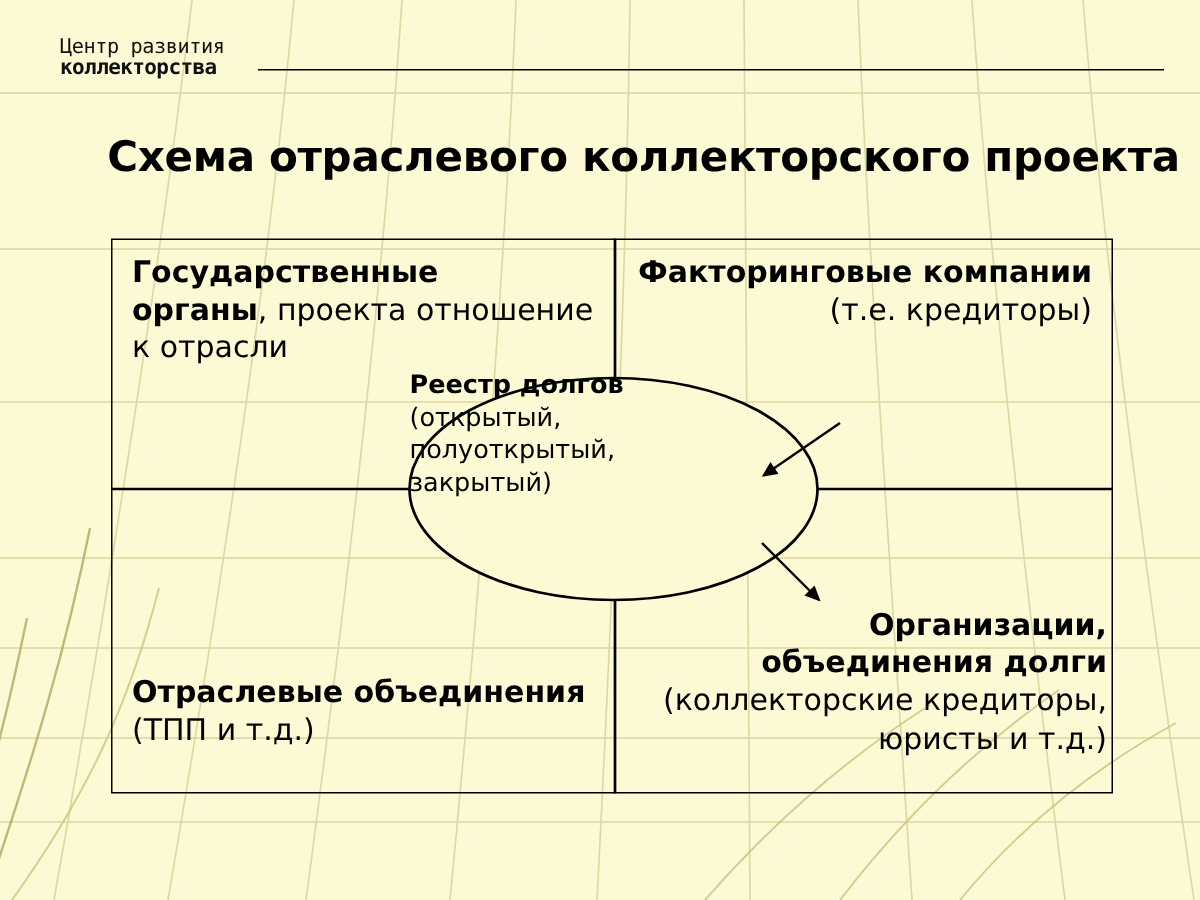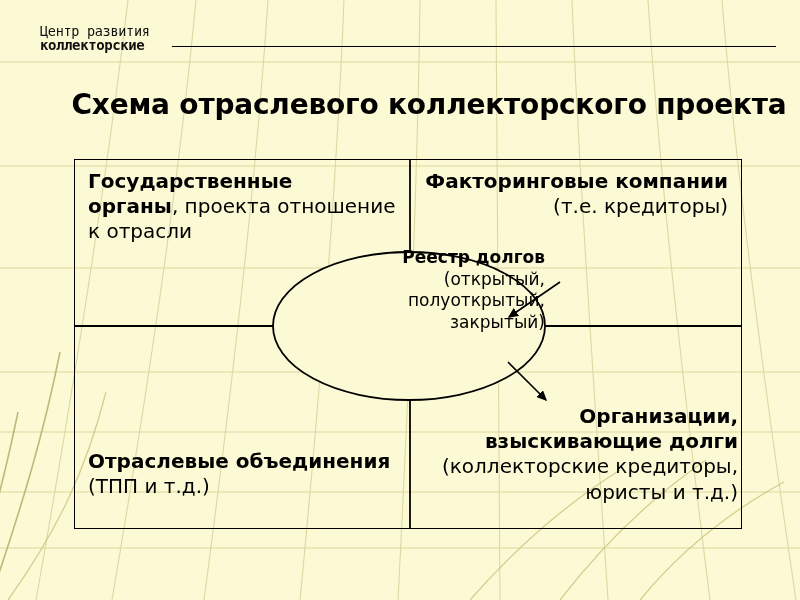--- a/index.html
+++ b/index.html
@@ -145,21 +145,21 @@
     top: 245px;
     width: 324px;
     text-align: right;
   }
 
   #ellipse-label {
     position: absolute;
     left: 199px;
     top: 88px;
     width: 272px;
-    text-align: right;
+    text-align: left;
     font-size: 17px;
     line-height: 1.27;
     color: #000;
   }
   #ellipse-label .b {
     font-weight: 700;
   }
   #ellipse-label .r {
     font-weight: 400;
   }
@@ -199,21 +199,21 @@
       <path d="M 106 392 C 86 470 58 530 8 600"></path>
       <path d="M 560 600 C 600 548 648 500 706 460"></path>
       <path d="M 640 600 C 676 556 722 516 784 482"></path>
       <path d="M 470 600 C 512 552 560 508 620 470"></path>
     </g>
   </svg>
 
   <div id="header">
     <div id="brand">
       <span class="line1">Центр развития</span>
-      <span class="line2">коллекторские</span>
+      <span class="line2">коллекторства</span>
     </div>
     <div id="header-rule"></div>
   </div>
 
   <div id="slide-title">Схема отраслевого коллекторского проекта</div>
 
   <div id="diagram">
 
     <div id="diagram-frame"></div>
 
@@ -251,21 +251,21 @@
       <span class="r">(т.е. кредиторы)</span>
     </div>
 
     <div class="quad" id="quad-assoc">
       <span class="b">Отраслевые объединения</span><br>
       <span class="r">(ТПП и т.д.)</span>
     </div>
 
     <div class="quad" id="quad-collectors">
       <span class="b">Организации,</span><br>
-      <span class="b">взыскивающие долги</span><br>
+      <span class="b">объединения долги</span><br>
       <span class="r">(коллекторские кредиторы,</span><br>
       <span class="r">юристы и т.д.)</span>
     </div>
 
     <div id="ellipse-label">
       <span class="b">Реестр долгов</span><br>
       <span class="r">(открытый,</span><br>
       <span class="r">полуоткрытый,</span><br>
       <span class="r">закрытый)</span>
     </div>

